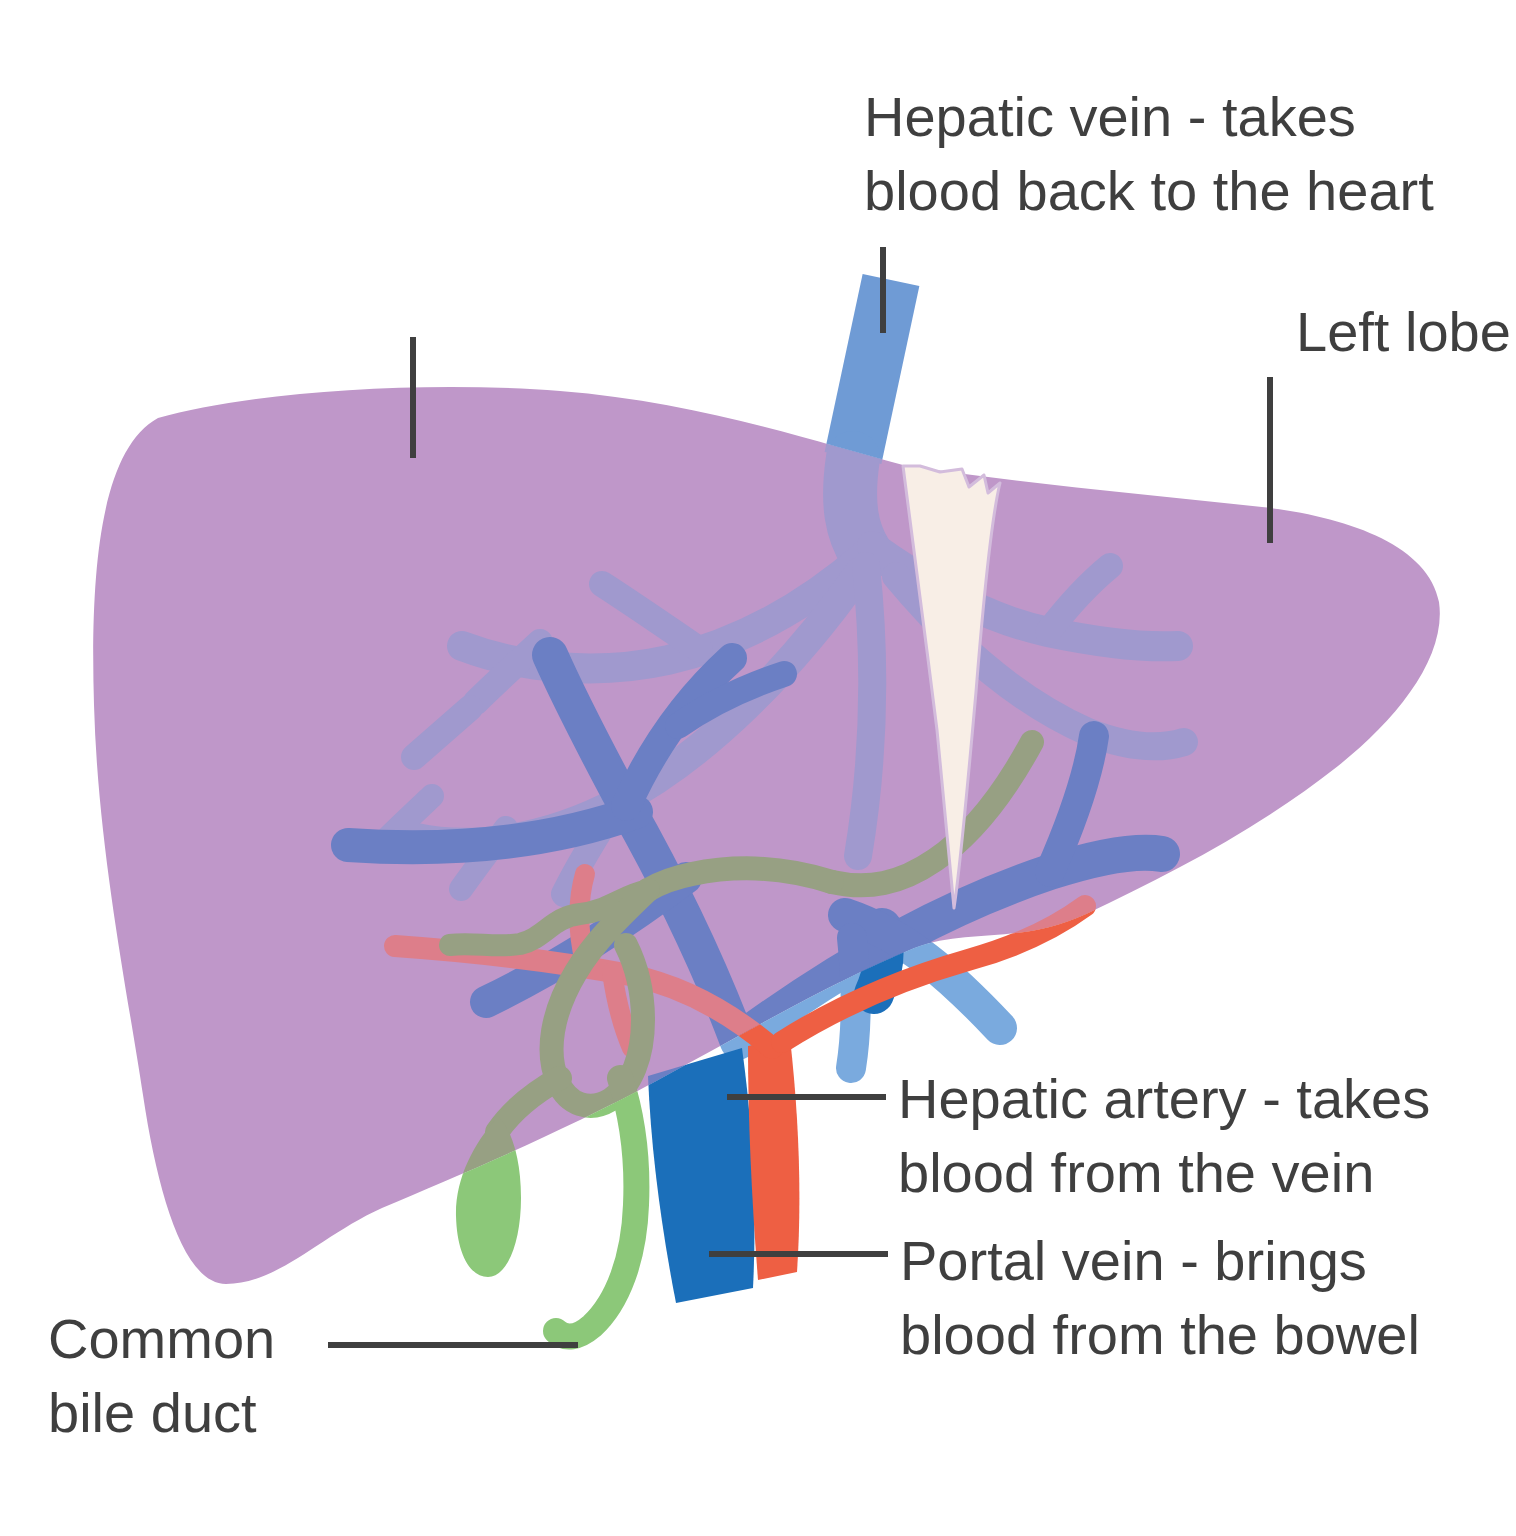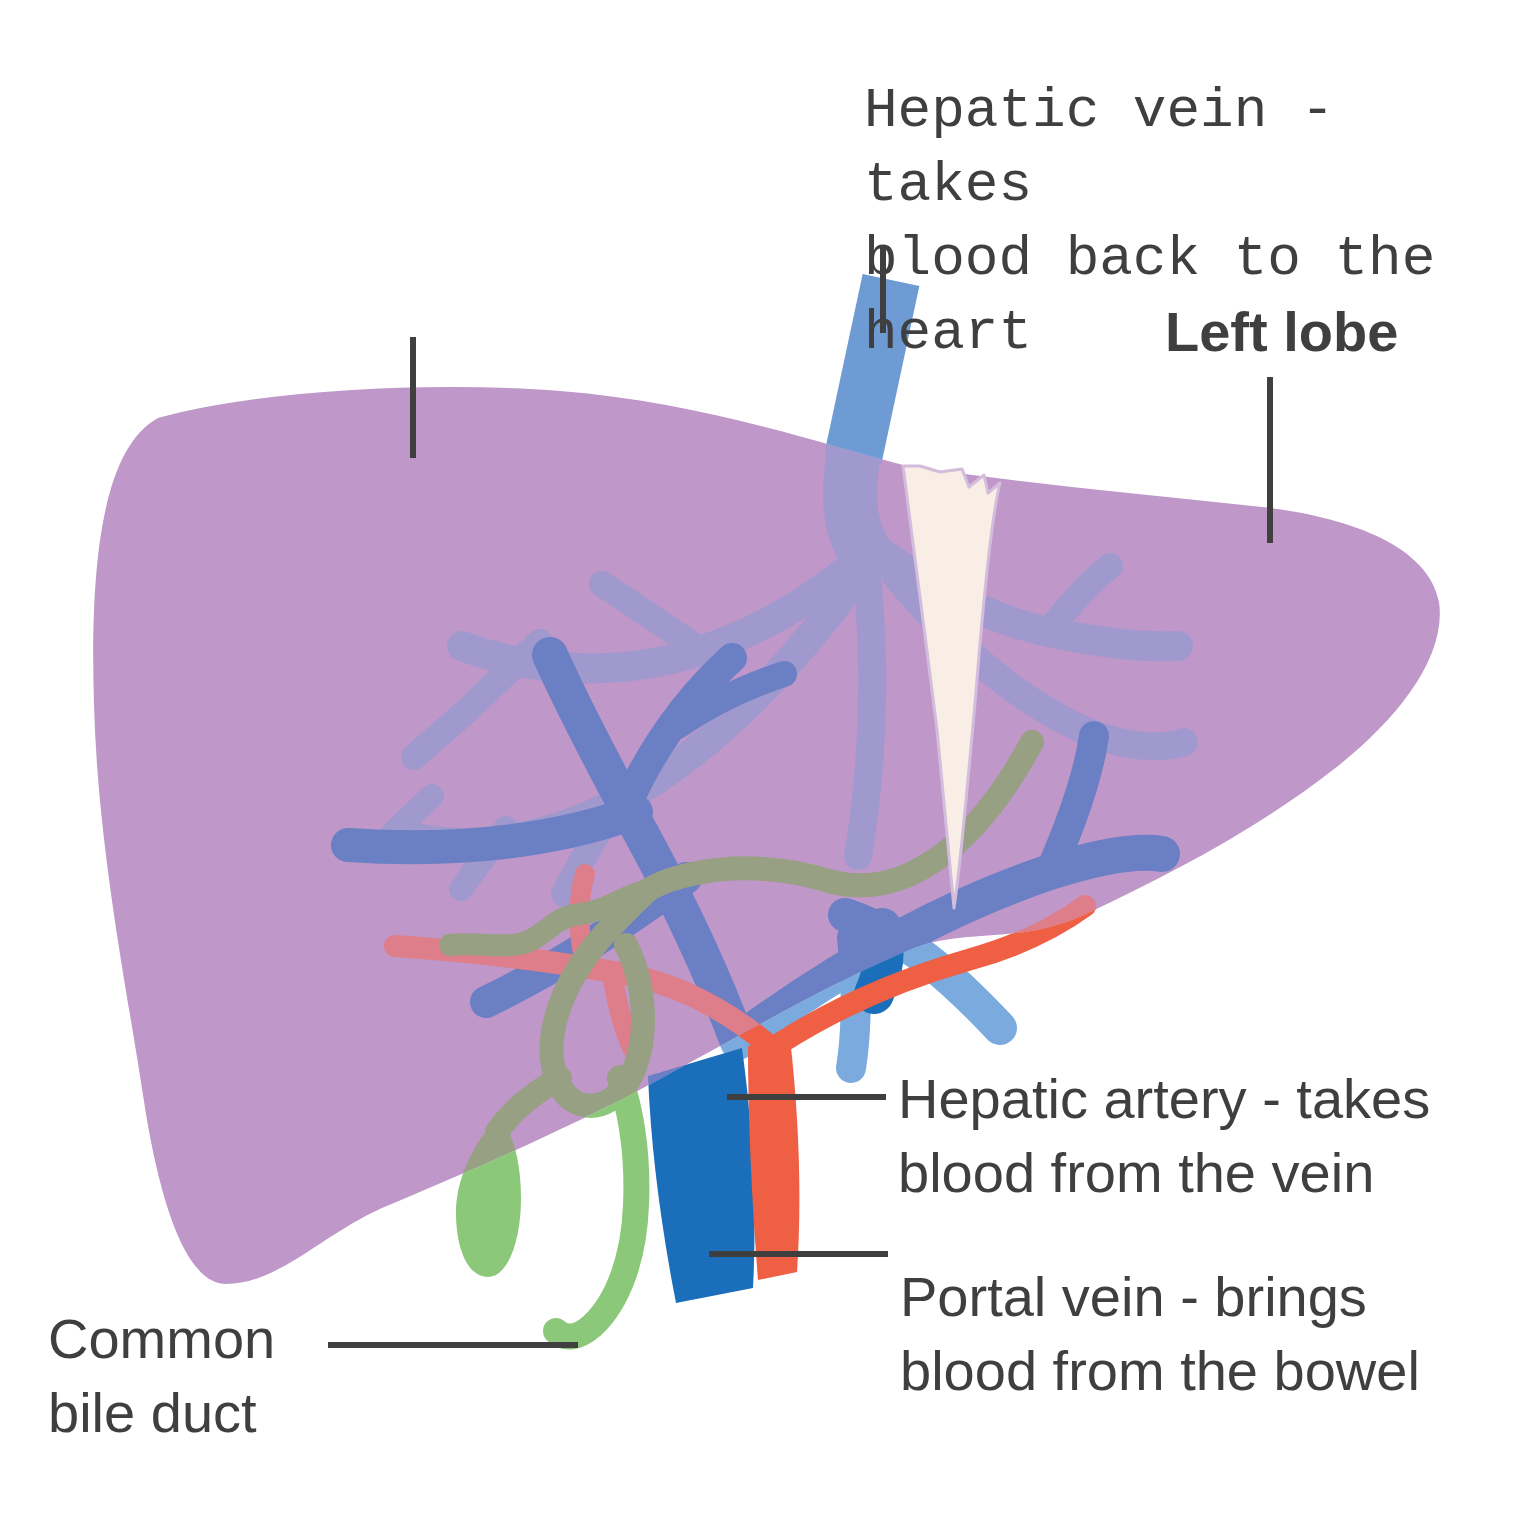--- a/index.html
+++ b/index.html
@@ -119,22 +119,22 @@
   <g stroke="#3f3f3f" stroke-width="6">
     <line x1="883" y1="247" x2="883" y2="333"></line>
     <line x1="413" y1="337" x2="413" y2="458"></line>
     <line x1="1270" y1="377" x2="1270" y2="543"></line>
     <line x1="727" y1="1097" x2="886" y2="1097"></line>
     <line x1="709" y1="1254" x2="888" y2="1254"></line>
     <line x1="328" y1="1345" x2="578" y2="1345"></line>
   </g>
 </svg>
 
-  <div class="lbl" style="left:864px;top:74px;font-family:Liberation Mono, monospace;">Hepatic vein - takes
+  <div class="lbl" style="left:864px;top:80px;">Hepatic vein - takes
 blood back to the heart</div>
-  <div class="lbl" style="left:1165px;top:295px;font-weight:bold;">Left lobe</div>
+  <div class="lbl" style="left:1296px;top:295px;">Left lobe</div>
   <div class="lbl" style="left:898px;top:1062px;">Hepatic artery - takes
 blood from the vein</div>
-  <div class="lbl" style="left:900px;top:1224px;margin-top:36px;">Portal vein - brings
+  <div class="lbl" style="left:900px;top:1224px;">Portal vein - brings
 blood from the bowel</div>
   <div class="lbl" style="left:48px;top:1302px;">Common
 bile duct</div>
 </div>
 
 </body></html>

